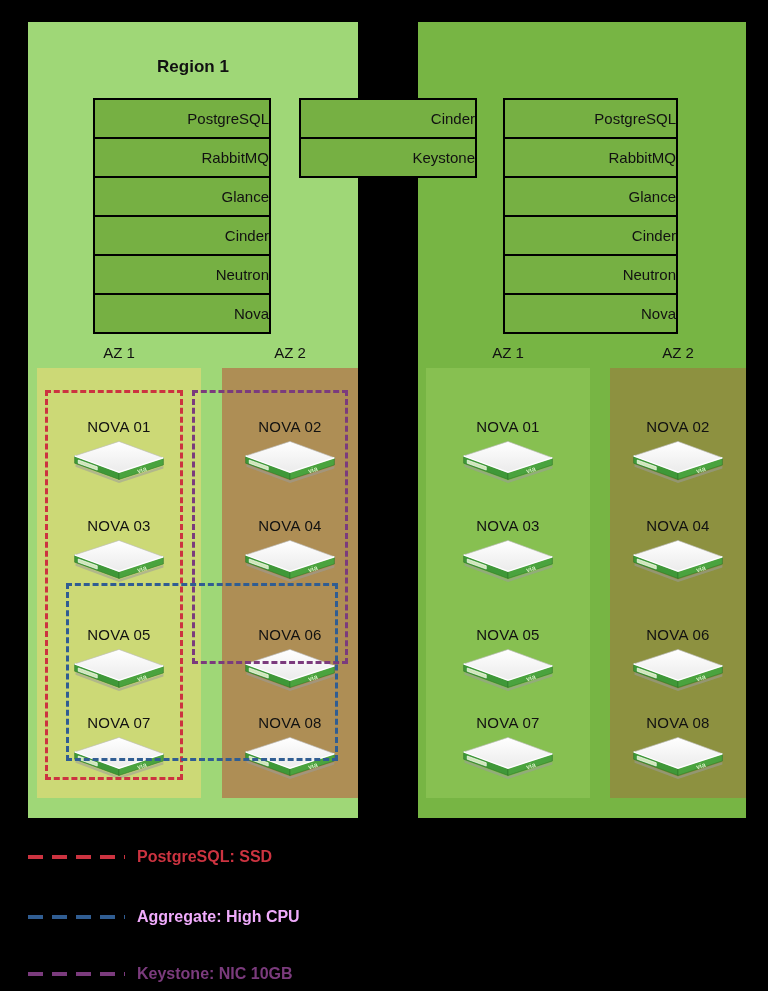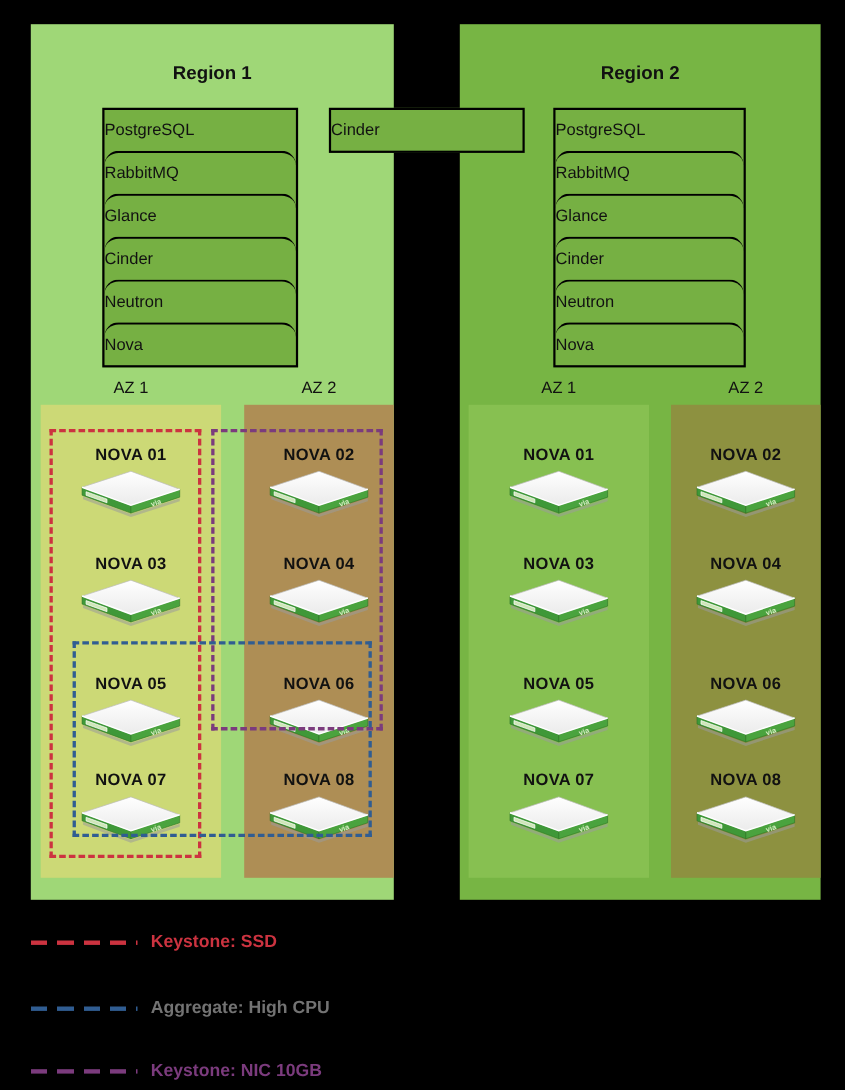--- a/index.html
+++ b/index.html
@@ -10,21 +10,21 @@
   .region{position:absolute;top:22px;height:796px;}
   #region1{left:28px;width:330px;background:#9fd777;}
   #region2{left:418px;width:328px;background:#77b544;}
   .region-title{position:absolute;top:35px;left:0;right:0;text-align:center;
                 font-weight:bold;font-size:17px;}
 
   
   .svc-stack{position:absolute;top:76px;border:2px solid #000;background:#76b043;}
   #region1 .svc-stack{left:65px;width:174px;}
   #region2 .svc-stack{left:85px;width:171px;}
-  .svc{height:37px;line-height:37px;text-align:left;font-size:15px;border-top:2px solid #000;border-radius:13px;}
+  .svc{height:37px;line-height:37px;text-align:right;font-size:15px;border-top:2px solid #000;}
   .svc:first-child{border-top:none;}
 
   
   .shared-box{position:absolute;left:299px;top:98px;width:174px;border:2px solid #000;
               background:#76b043;z-index:6;}
 
   
   .az-label{position:absolute;top:322px;text-align:center;font-weight:normal;font-size:15px;}
   #region1 .az-label.az1{left:9px;width:164px;}
   #region1 .az-label.az2{left:194px;right:0;}
@@ -33,39 +33,39 @@
 
   .az-box{position:absolute;top:346px;height:430px;}
   #r1az1{left:9px;width:164px;background:#ccd976;}
   #r1az2{left:194px;right:0;background:#ae8e55;}
   #r2az1{left:8px;width:164px;background:#87c051;}
   #r2az2{left:192px;right:0;background:#8d9140;}
 
   
   .node{position:absolute;left:0;right:0;text-align:center;}
   .node.row1{top:37px;}.node.row2{top:136px;}.node.row3{top:245px;}.node.row4{top:333px;}
-  .node-label{font-weight:bold;font-size:15px;letter-spacing:.3px;}
+  .node-label{font-weight:normal;font-size:15px;letter-spacing:.3px;margin-top:13px;}
   .server{width:106px;height:48px;display:block;margin:1px auto 0;}
 
   
   .overlay{position:absolute;box-sizing:border-box;border:3px dashed;z-index:5;pointer-events:none;}
   #ov-ssd{left:17px;top:368px;width:138px;height:390px;border-color:#cc3340;}
   #ov-nic{left:164px;top:368px;width:156px;height:274px;border-color:#7b3b7d;}
   #ov-cpu{left:38px;top:561px;width:272px;height:178px;border-color:#305d92;}
 
   
   .legend-row{position:absolute;left:28px;width:340px;height:30px;}
   #leg1{top:848px;}#leg2{top:908px;}#leg3{top:965px;}
   .dash-line{position:absolute;left:0;top:7px;width:97px;height:4px;}
   .dash-line.red{background:repeating-linear-gradient(90deg,#cc3340 0 15px,transparent 15px 24px);}
   .dash-line.blue{background:repeating-linear-gradient(90deg,#305d92 0 15px,transparent 15px 24px);}
   .dash-line.purple{background:repeating-linear-gradient(90deg,#7b3b7d 0 15px,transparent 15px 24px);}
   .legend-label{position:absolute;left:109px;top:0;font-weight:bold;font-size:16px;}
   #leg1 .legend-label{color:#cc3340;}
-  #leg2 .legend-label{color:#737373;}
+  #leg2 .legend-label{color:#f0abfc;}
   #leg3 .legend-label{color:#7b3b7d;}
 </style>
 </head>
 <body>
 
 <svg width="0" height="0" style="position:absolute" aria-hidden="true">
   <defs>
     <linearGradient id="topGrad" x1="0" y1="0" x2="0" y2="1">
       <stop offset="0" stop-color="#ffffff"></stop>
       <stop offset="1" stop-color="#ebebeb"></stop>
@@ -154,24 +154,24 @@
       </div>
     </div>
 
     <div class="overlay" id="ov-ssd"></div>
     <div class="overlay" id="ov-nic"></div>
     <div class="overlay" id="ov-cpu"></div>
   </div>
 
   <div class="shared-box">
     <div class="svc">Cinder</div>
+    <div class="svc">Keystone</div>
   </div>
 
   <div class="region" id="region2">
-    <div class="region-title">Region 2</div>
 
     <div class="svc-stack">
       <div class="svc">PostgreSQL</div>
       <div class="svc">RabbitMQ</div>
       <div class="svc">Glance</div>
       <div class="svc">Cinder</div>
       <div class="svc">Neutron</div>
       <div class="svc">Nova</div>
     </div>
 
@@ -228,21 +228,21 @@
         <div class="node-label">NOVA 08</div>
         <svg class="server" viewBox="0 0 110 53">
             <use href="#srv"></use>
           </svg>
       </div>
     </div>
   </div>
 
   <div class="legend-row" id="leg1">
     <div class="dash-line red"></div>
-    <div class="legend-label">Keystone: SSD</div>
+    <div class="legend-label">PostgreSQL: SSD</div>
   </div>
   <div class="legend-row" id="leg2">
     <div class="dash-line blue"></div>
     <div class="legend-label">Aggregate: High CPU</div>
   </div>
   <div class="legend-row" id="leg3">
     <div class="dash-line purple"></div>
     <div class="legend-label">Keystone: NIC 10GB</div>
   </div>
 

